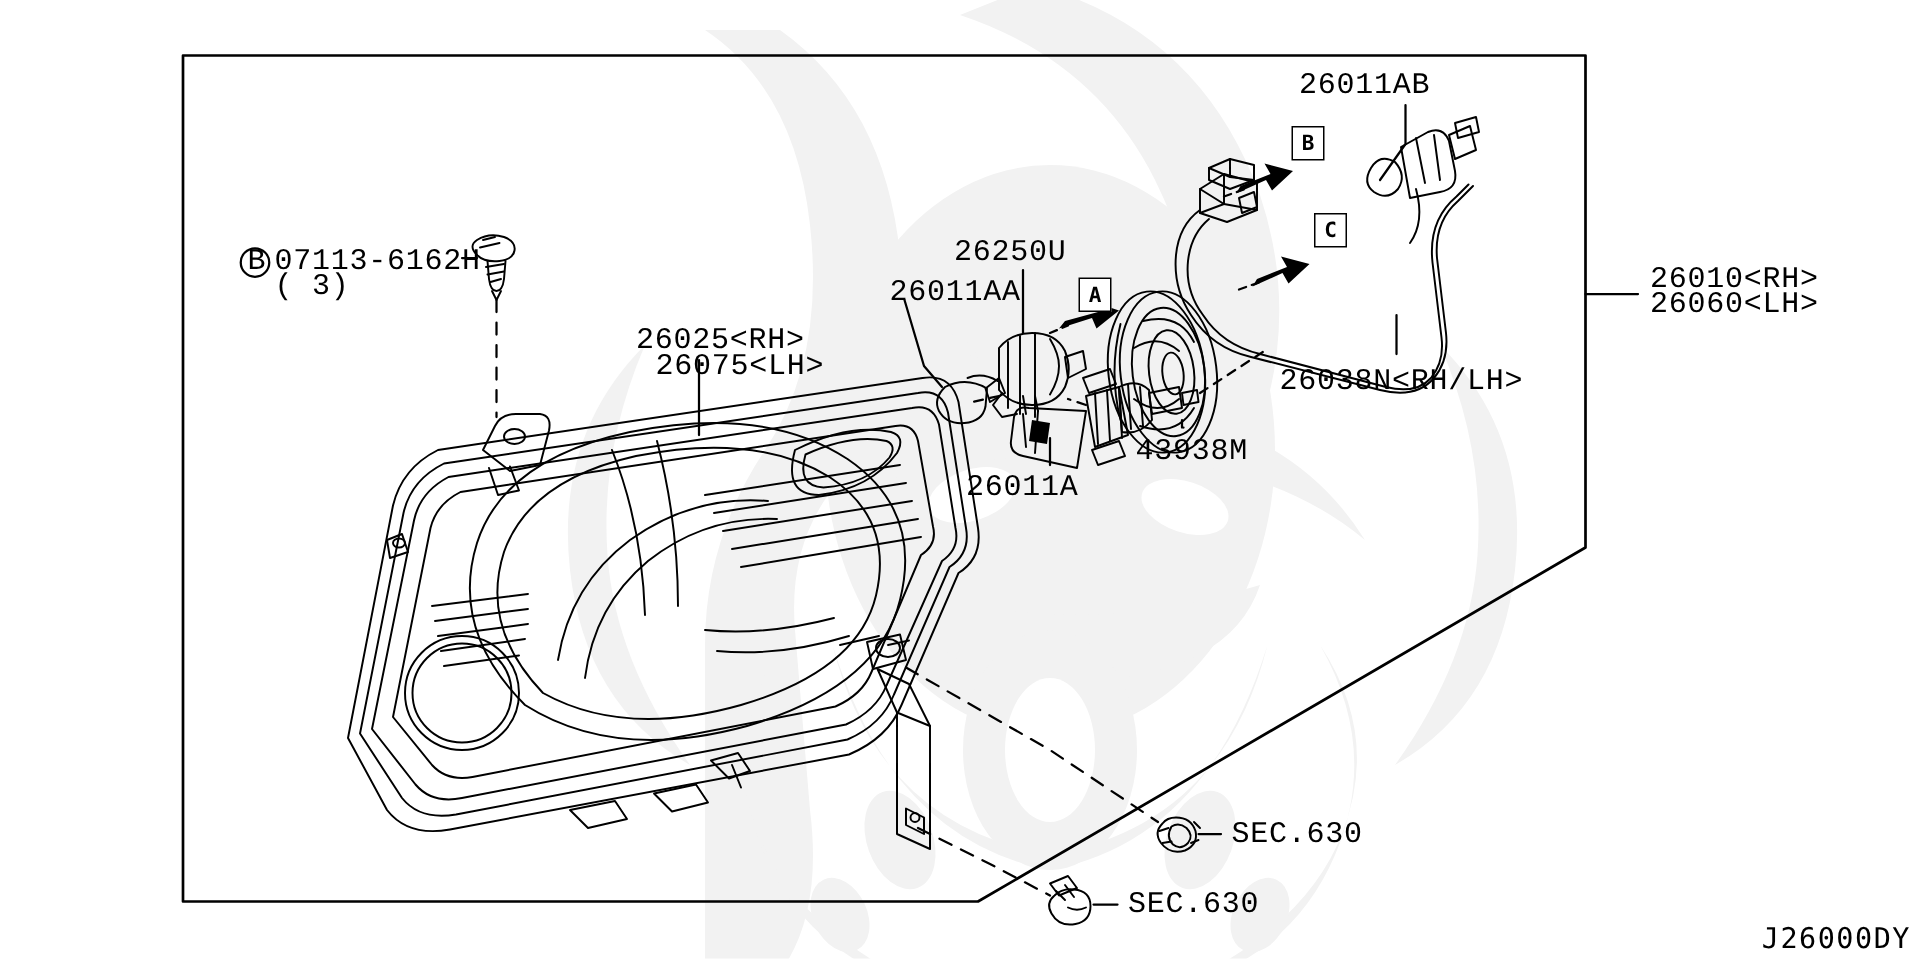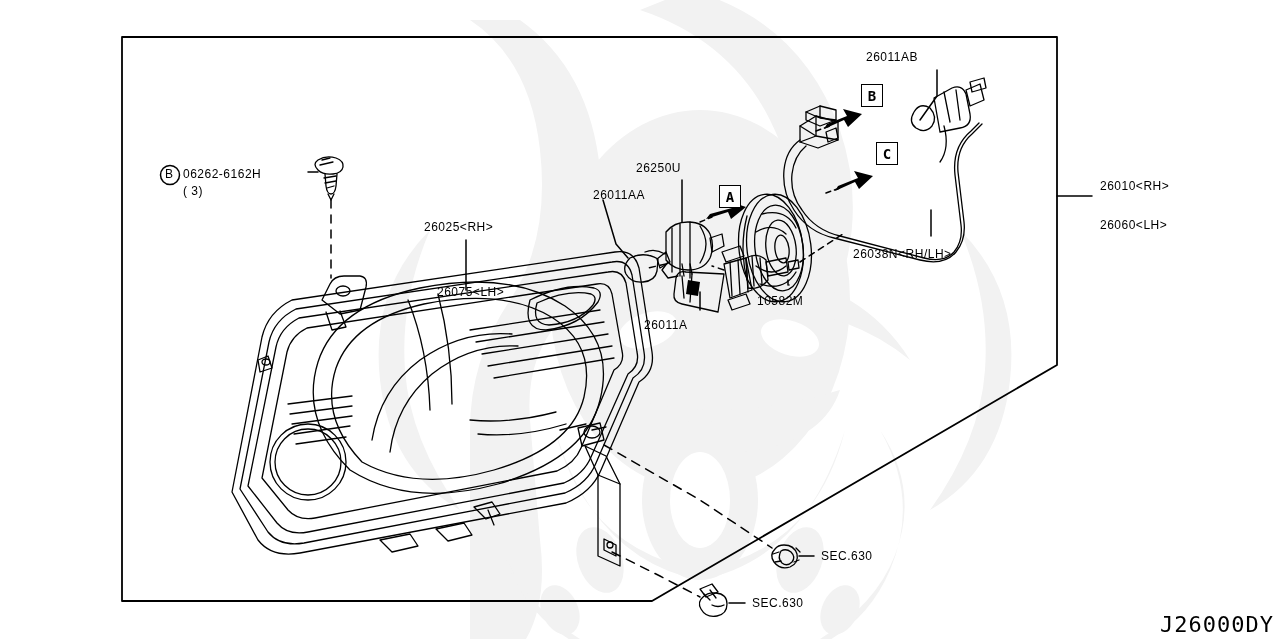--- a/index.html
+++ b/index.html
@@ -1,22 +1,22 @@
 <!DOCTYPE html>
 <html><head>
 <meta charset="utf-8">
 <style>
   html,body{margin:0;padding:0;background:#ffffff;}
   body{width:1280px;height:639px;position:relative;overflow:hidden;
        font-family:"DejaVu Sans Mono","Liberation Mono",monospace;color:#000;}
   #stage{position:absolute;inset:0;width:1280px;height:639px;}
   svg{position:absolute;top:0;left:0;width:1280px;height:639px;}
-  .lbl{position:absolute;font-family:Liberation Sans, sans-serif;
-       font-size:12px;letter-spacing:.5px;color:#000;white-space:pre;line-height:17px;}
-  .code{position:absolute;right:6px;bottom:2px;font-size:22px;letter-spacing:1px;}
+  .lbl{position:absolute;font-family:Liberation Mono, monospace;
+       font-size:20px;letter-spacing:.5px;color:#000;white-space:pre;line-height:17px;}
+  .code{position:absolute;right:6px;bottom:2px;font-size:19px;letter-spacing:1px;}
   .refbox{position:absolute;border:1.4px solid #000;background:#fff;
           width:20px;height:21px;display:flex;align-items:center;justify-content:center;
           font-size:14px;font-weight:600;}
 </style>
 </head>
 <body>
 
 <div id="stage">
 
   <svg viewBox="0 0 1280 639" aria-hidden="true">
@@ -246,40 +246,40 @@
       </g>
       <path d="M729 603 L745 603"></path>
 
       <path d="M604 445 L700 500 L772 548" stroke-dasharray="9 7"></path>
       <path d="M612 552 L660 576 L700 597" stroke-dasharray="9 7"></path>
 
     </g>
   </svg>
 
   <div class="lbl" style="left:165px;top:166px;">B</div>
-  <div class="lbl" style="left:183px;top:166px;">06262-6162H</div>
+  <div class="lbl" style="left:183px;top:166px;">07113-6162H</div>
   <div class="lbl" style="left:183px;top:183px;">( 3)</div>
 
   <div class="lbl" style="left:424px;top:219px;">26025&lt;RH&gt;</div>
-  <div class="lbl" style="left:437px;top:236px;margin-top:48px;">26075&lt;LH&gt;</div>
+  <div class="lbl" style="left:437px;top:236px;">26075&lt;LH&gt;</div>
 
   <div class="lbl" style="left:593px;top:187px;">26011AA</div>
 
   <div class="lbl" style="left:636px;top:160px;">26250U</div>
 
   <div class="lbl" style="left:644px;top:317px;">26011A</div>
 
-  <div class="lbl" style="left:757px;top:293px;">10582M</div>
+  <div class="lbl" style="left:757px;top:293px;">43938M</div>
 
   <div class="lbl" style="left:866px;top:49px;">26011AB</div>
 
   <div class="lbl" style="left:853px;top:246px;">26038N&lt;RH/LH&gt;</div>
 
   <div class="lbl" style="left:1100px;top:178px;">26010&lt;RH&gt;</div>
-  <div class="lbl" style="left:1100px;top:195px;margin-top:22px;">26060&lt;LH&gt;</div>
+  <div class="lbl" style="left:1100px;top:195px;">26060&lt;LH&gt;</div>
 
   <div class="lbl" style="left:821px;top:548px;">SEC.630</div>
   <div class="lbl" style="left:752px;top:595px;">SEC.630</div>
 
   <div class="refbox" style="left:719px;top:185px;">A</div>
   <div class="refbox" style="left:861px;top:84px;">B</div>
   <div class="refbox" style="left:876px;top:142px;">C</div>
 
   <div class="code">J26000DY</div>
 

